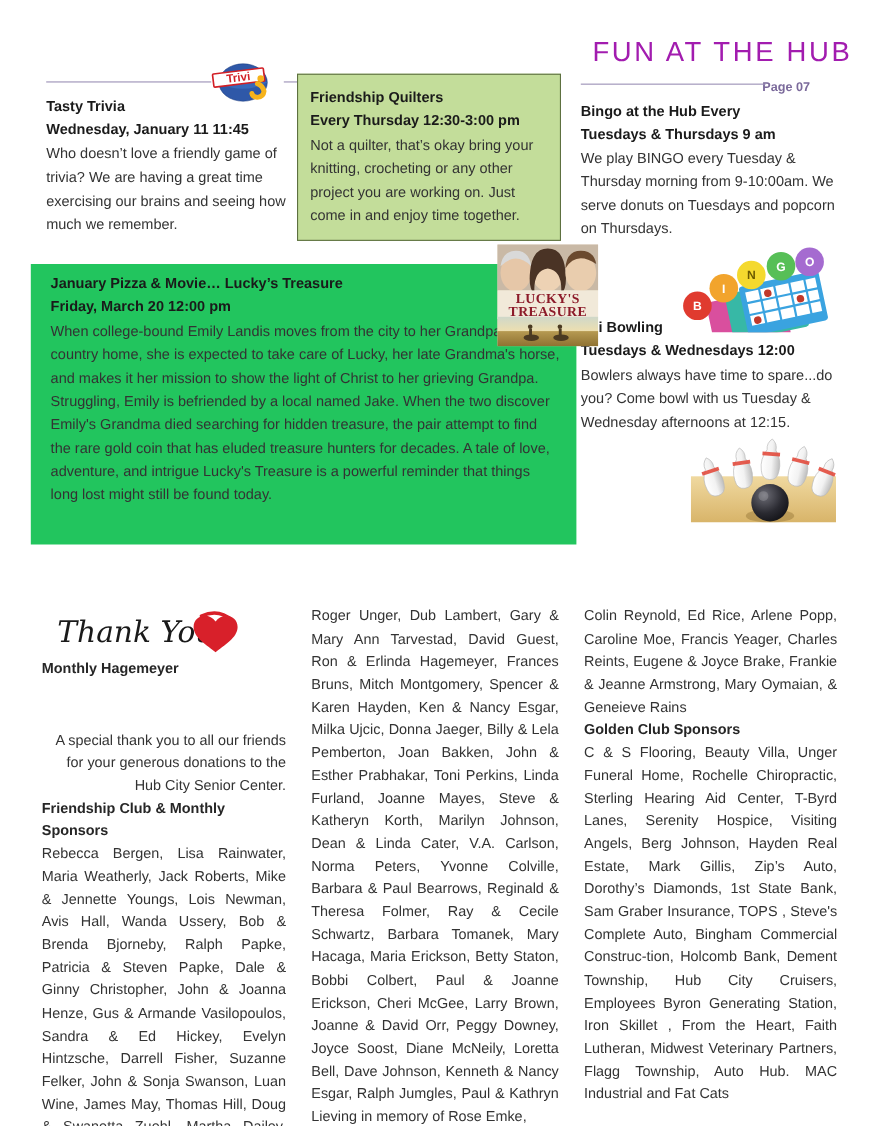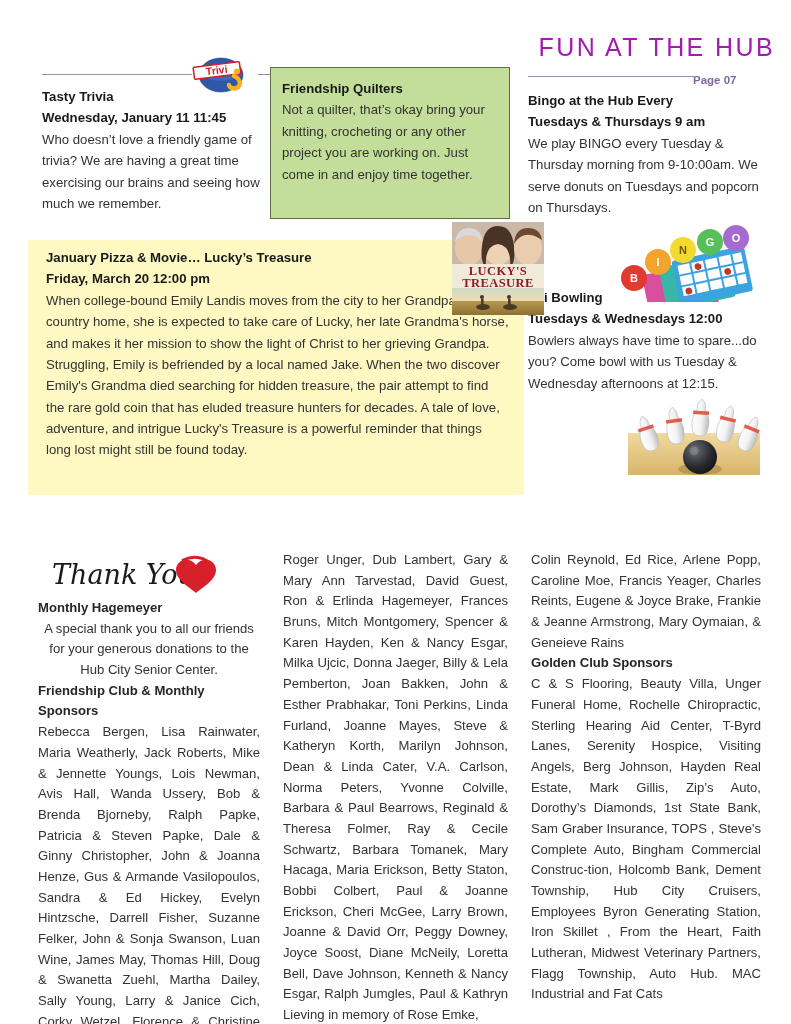--- a/index.html
+++ b/index.html
@@ -114,21 +114,21 @@
     width: 132px;
     height: 82px;
   }
 
   
   #pizza {
     left: 28px;
     top: 240px;
     width: 496px;
     height: 255px;
-    background: #fef9c3;
+    background: #22c55e;
     box-sizing: border-box;
     padding: 7px 14px 6px 18px;
   }
   #pizza .bodytext, #pizza .hd { position: relative; z-index: 2; }
   #pizza p { margin: 0; }
 
   .movie-poster {
     position: absolute;
     left: 452px;
     top: 222px;
@@ -157,21 +157,21 @@
     font-size: 13.1px;
     line-height: 1.58;
   }
   .donor-text {
     font-size: 13.1px;
     line-height: 1.58;
     color: #333333;
     text-align: justify;
     text-justify: inter-word;
   }
-  .donor-text.noj { text-align: center; }
+  .donor-text.noj { text-align: right; margin-top: 44px; }
 </style>
 </head>
 <body>
 
 <div class="page">
 
   <div class="masthead">
     <div class="masthead-title">FUN AT THE HUB</div>
   </div>
   <div class="page-number">Page 07</div>
@@ -195,20 +195,21 @@
   </div>
 
   <div class="block" id="trivia">
     <div class="hd">Tasty Trivia</div>
     <div class="hd">Wednesday, January 11 11:45</div>
     <div class="bodytext">Who doesn’t love a friendly game of trivia? We are having a great time exercising our brains and seeing how much we remember.</div>
   </div>
 
   <div class="block" id="quilters">
     <div class="hd">Friendship Quilters</div>
+    <div class="hd">Every Thursday 12:30-3:00 pm</div>
     <div class="bodytext">Not a quilter, that’s okay bring your knitting, crocheting or any other project you are working on. Just come in and enjoy time together.</div>
   </div>
 
   <div class="block" id="bingo">
     <div class="hd">Bingo at the Hub Every</div>
     <div class="hd">Tuesdays &amp; Thursdays 9 am</div>
     <div class="bodytext">We play BINGO every Tuesday &amp; Thursday morning from 9-10:00am. We serve donuts on Tuesdays and popcorn on Thursdays.</div>
   </div>
 
   <div class="bingo-img">

